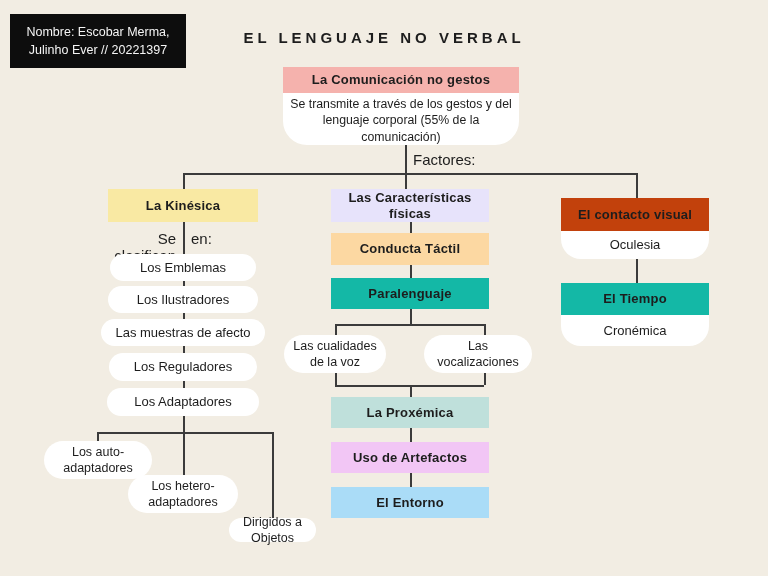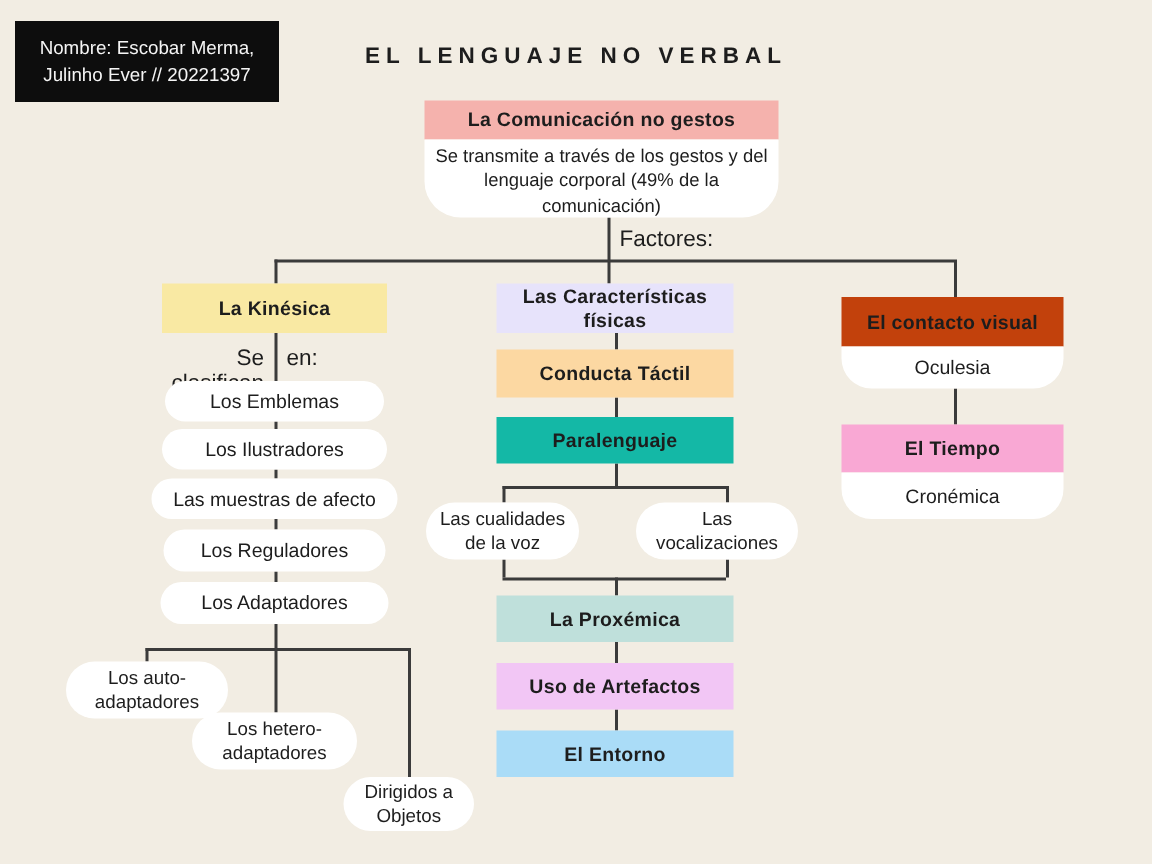--- a/index.html
+++ b/index.html
@@ -76,42 +76,42 @@
   <div class="line v" style="left:335px; top:373px; height:12px;"></div>
   <div class="line v" style="left:484px; top:373px; height:12px;"></div>
   <div class="line h" style="left:335px; top:385px; width:149px;"></div>
   <div class="line v" style="left:410px; top:385px; height:12px;"></div>
   <div class="line v" style="left:410px; top:428px; height:14px;"></div>
   <div class="line v" style="left:410px; top:473px; height:14px;"></div>
 
   <div class="line v" style="left:636px; top:259px; height:24px;"></div>
 
   <div class="box root-hdr hdr" style="background: rgb(245, 178, 173);">La Comunicación no gestos</div>
-  <div class="box root-body">Se transmite a través de los gestos y del lenguaje corporal (49% de la comunicación)</div>
+  <div class="box root-body">Se transmite a través de los gestos y del lenguaje corporal (55% de la comunicación)</div>
   <div class="label" style="left:413px; top:151px;">Factores:</div>
 
   <div class="box hdr" style="left: 108px; top: 189px; width: 150px; height: 33px; background: rgb(249, 233, 163);">La Kinésica</div>
   <div class="label" style="left:94px; top:230px; width:82px; text-align:right;">Se clasifican</div>
   <div class="label" style="left:191px; top:230px;">en:</div>
 
   <div class="box pill" style="left:110px; top:254px; width:146px; height:27px;">Los Emblemas</div>
   <div class="box pill" style="left:108px; top:286px; width:150px; height:27px;">Los Ilustradores</div>
   <div class="box pill" style="left:101px; top:319px; width:164px; height:27px;">Las muestras de afecto</div>
   <div class="box pill" style="left:109px; top:353px; width:148px; height:28px;">Los Reguladores</div>
   <div class="box pill" style="left:107px; top:388px; width:152px; height:28px;">Los Adaptadores</div>
 
   <div class="box pill2" style="left:44px; top:441px; width:108px; height:38px;">
     <span>Los auto-</span>
     <span>adaptadores</span>
   </div>
   <div class="box pill2" style="left:128px; top:475px; width:110px; height:38px;">
     <span>Los hetero-</span>
     <span>adaptadores</span>
   </div>
-  <div class="box pill2" style="left:229px; top:518px; width:87px; height:36px;">
+  <div class="box pill2" style="left:229px; top:518px; width:87px; height:24px;">
     <span>Dirigidos a</span>
     <span>Objetos</span>
   </div>
 
   <div class="box hdr" style="left: 331px; top: 189px; width: 158px; height: 33px; background: rgb(231, 227, 251);">Las Características físicas</div>
   <div class="box hdr" style="left: 331px; top: 233px; width: 158px; height: 32px; background: rgb(252, 216, 162);">Conducta Táctil</div>
   <div class="box hdr" style="left: 331px; top: 278px; width: 158px; height: 31px; background: #14b8a6;">Paralenguaje</div>
 
   <div class="box pill2" style="left:284px; top:335px; width:102px; height:38px;">
     <span>Las cualidades</span>
@@ -121,16 +121,16 @@
     <span>Las</span>
     <span>vocalizaciones</span>
   </div>
 
   <div class="box hdr" style="left: 331px; top: 397px; width: 158px; height: 31px; background: rgb(191, 224, 219);">La Proxémica</div>
   <div class="box hdr" style="left: 331px; top: 442px; width: 158px; height: 31px; background: rgb(242, 198, 245);">Uso de Artefactos</div>
   <div class="box hdr" style="left: 331px; top: 487px; width: 158px; height: 31px; background: rgb(170, 220, 247);">El Entorno</div>
 
   <div class="box hdr" style="left: 561px; top: 198px; width: 148px; height: 33px; background: #c2410c;">El contacto visual</div>
   <div class="box subwhite" style="left:561px; top:231px; width:148px; height:28px;">Oculesia</div>
-  <div class="box hdr" style="left: 561px; top: 283px; width: 148px; height: 32px; background: #f9a8d4;">El Tiempo</div>
+  <div class="box hdr" style="left: 561px; top: 283px; width: 148px; height: 32px; background: #14b8a6;">El Tiempo</div>
   <div class="box subwhite" style="left:561px; top:315px; width:148px; height:31px;">Cronémica</div>
 
 </div>
 
 </body></html>

